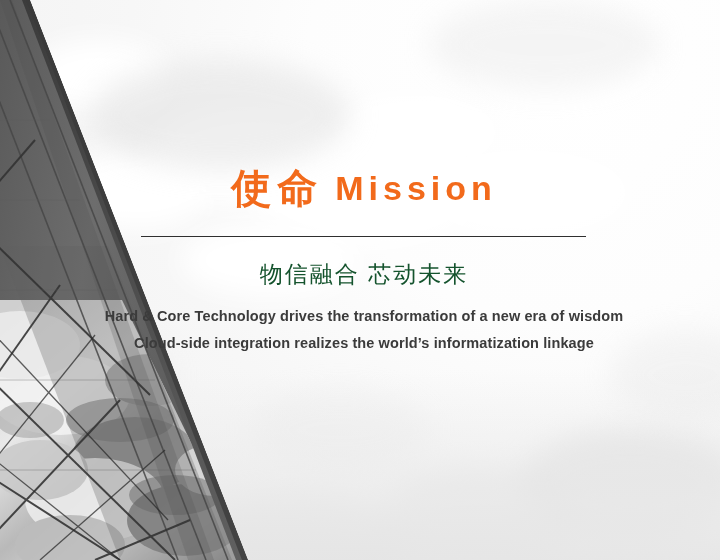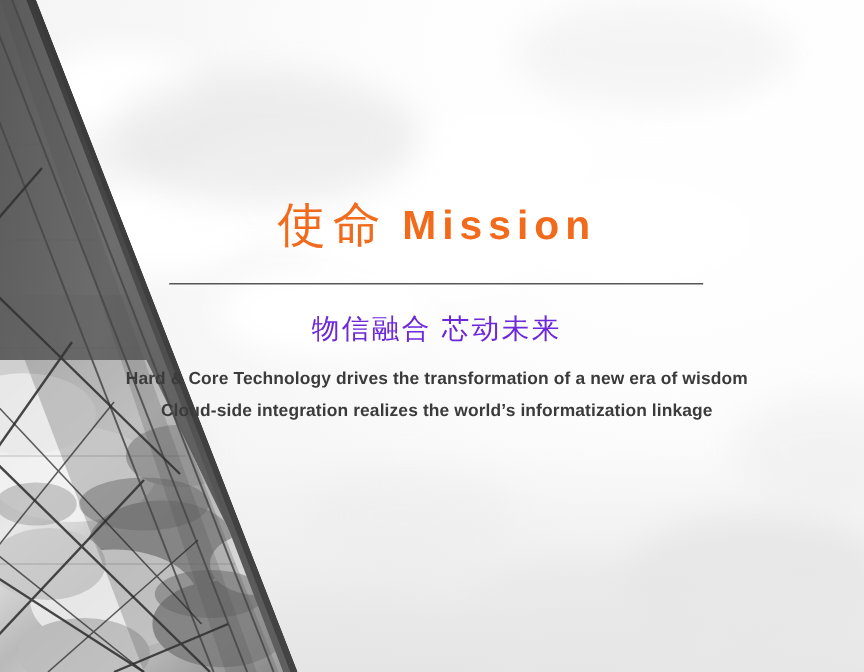--- a/index.html
+++ b/index.html
@@ -90,21 +90,21 @@
     position: absolute;
     left: 141px;
     top: 168px;
     width: 446px;
     text-align: center;
     white-space: nowrap;
     line-height: 1;
   }
   .headline .cn {
     font-size: 40px;
-    font-weight: 400;
+    font-weight: 700;
     letter-spacing: 6px;
     color: #F26A1B;
     vertical-align: middle;
   }
   .headline .en {
     font-size: 34px;
     font-weight: 700;
     letter-spacing: 5px;
     color: #F26A1B;
     vertical-align: middle;
@@ -123,21 +123,21 @@
   .subtitle-cn {
     position: absolute;
     left: 141px;
     top: 259px;
     width: 446px;
     text-align: center;
     white-space: nowrap;
     font-size: 23px;
     font-weight: 400;
     letter-spacing: 2px;
-    color: #6d28d9;
+    color: #14532d;
   }
 
   .subtitle-en {
     position: absolute;
     left: 60px;
     top: 303px;
     width: 608px;
     text-align: center;
   }
   .subtitle-en .line {

